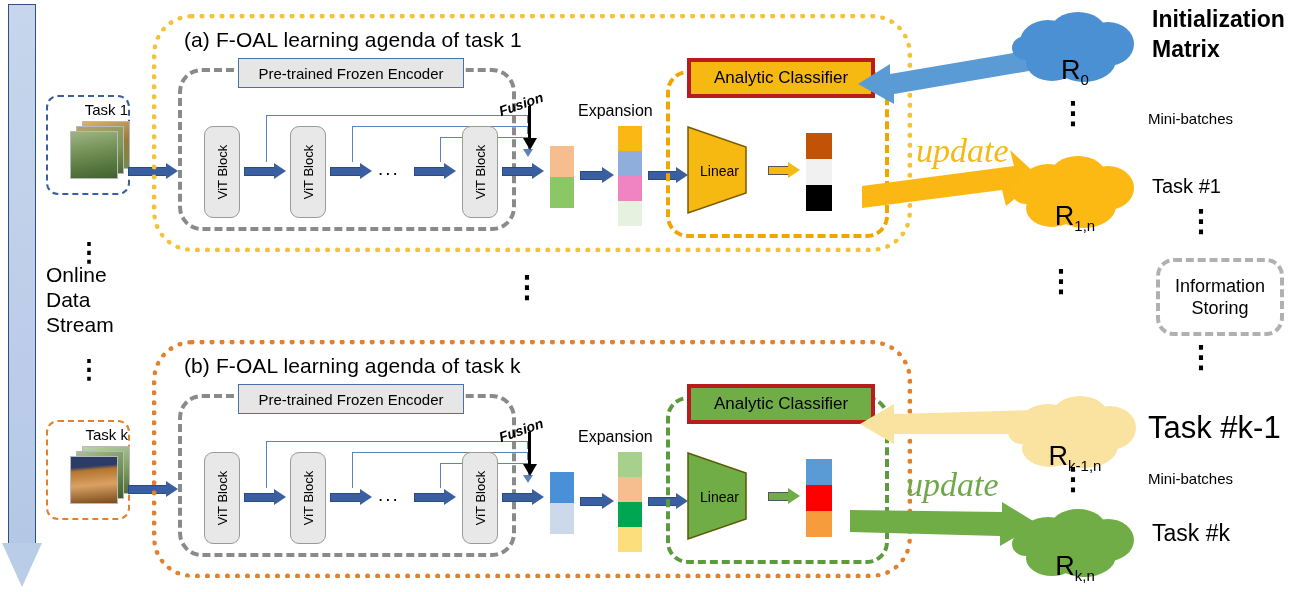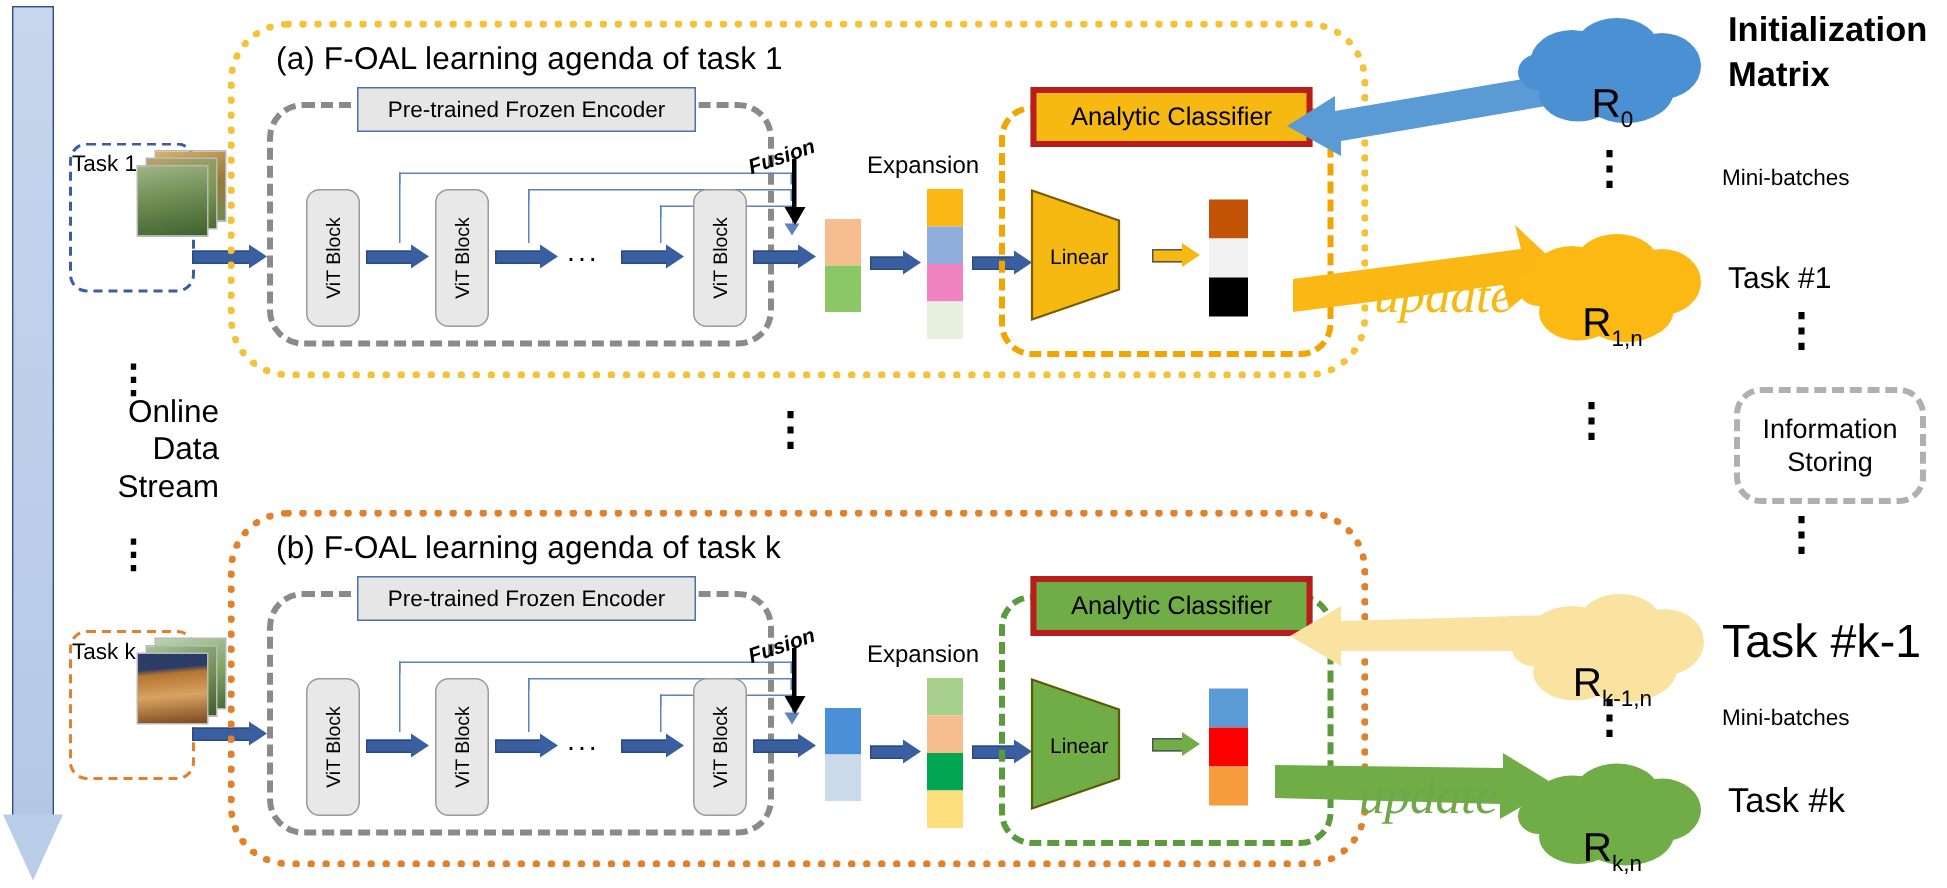--- a/index.html
+++ b/index.html
@@ -77,25 +77,25 @@
   .cloud{position:absolute;display:flex;align-items:flex-end;justify-content:center;}
   .cloud .lbl{position:relative;z-index:3;font-size:27px;white-space:nowrap;}
   .cloud .lbl sub{font-size:15px;}
 
   
   .rtxt{position:absolute;white-space:nowrap;}
   .vdots{position:absolute;color:#000;line-height:.62;font-size:30px;font-weight:bold;
          text-align:center;}
 
   .update{position:absolute;font-family:"Liberation Serif",serif;font-style:italic;
-          font-size:34px;white-space:nowrap;margin-top:47px;}
+          font-size:34px;white-space:nowrap;}
 
   
   .taskcard{position:absolute;width:80px;height:96px;border-radius:12px;
-            display:flex;flex-direction:row;align-items:flex-start;}
+            display:flex;flex-direction:column;align-items:flex-end;}
   .taskcard .tl{font-size:15px;margin-top:4px;white-space:nowrap;}
   .stack{position:relative;width:58px;height:58px;margin-top:3px;}
   .stack div{position:absolute;width:46px;height:46px;border:1px solid #b9b9b9;}
 
   .streamarrow{position:absolute;left:4px;top:4px;width:36px;height:584px;}
   .streamarrow .body{position:absolute;left:4px;top:0;width:28px;height:540px;
      background:linear-gradient(180deg,#C7D6EC,#B4C8E6);border:1.5px solid #2F4F82;
      box-sizing:border-box;border-bottom:none;}
   .streamarrow .tip{position:absolute;left:-2px;top:539px;width:0;height:0;
      border-left:20px solid transparent;border-right:20px solid transparent;
@@ -117,21 +117,21 @@
 
   <div class="taskcard" style="left:46px;top:95px;border:2px dashed #3A5FA0;">
     <div class="tl">Task 1</div>
     <div class="stack">
       <div style="left:12px;top:0;background:linear-gradient(160deg,#d8b469,#9a7a3b 55%,#6f8c4e);"></div>
       <div style="left:6px;top:5px;background:linear-gradient(150deg,#b9a26a,#7c9a55 60%,#4c6a35);"></div>
       <div style="left:0;top:10px;background:linear-gradient(170deg,#9fb486,#6f8f54 45%,#40602f);"></div>
     </div>
   </div>
   <div class="abs" style="left:74px;top:245px;width:30px;text-align:center;font-size:26px;font-weight:bold;line-height:.6;">⋮</div>
-  <div class="abs" style="left:46px;top:263px;width:100px;text-align:right;font-size:21px;line-height:1.18;">
+  <div class="abs" style="left:46px;top:263px;width:100px;text-align:left;font-size:21px;line-height:1.18;">
     <div>Online</div>
     <div>Data</div>
     <div>Stream</div>
   </div>
   <div class="abs" style="left:74px;top:362px;width:30px;text-align:center;font-size:26px;font-weight:bold;line-height:.6;">⋮</div>
 
   <div class="taskcard" style="left:46px;top:420px;border:2px dashed #E2802B;">
     <div class="tl">Task k</div>
     <div class="stack">
       <div style="left:12px;top:0;background:linear-gradient(160deg,#bcd3b0,#7da05f 60%,#4d6b38);"></div>

